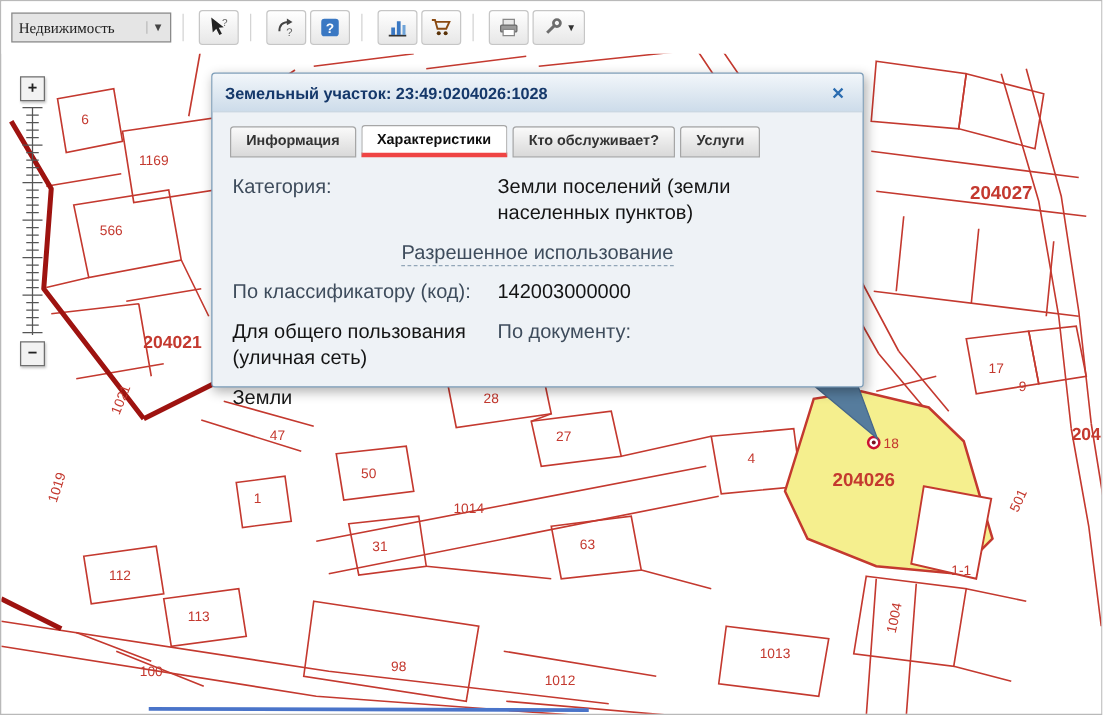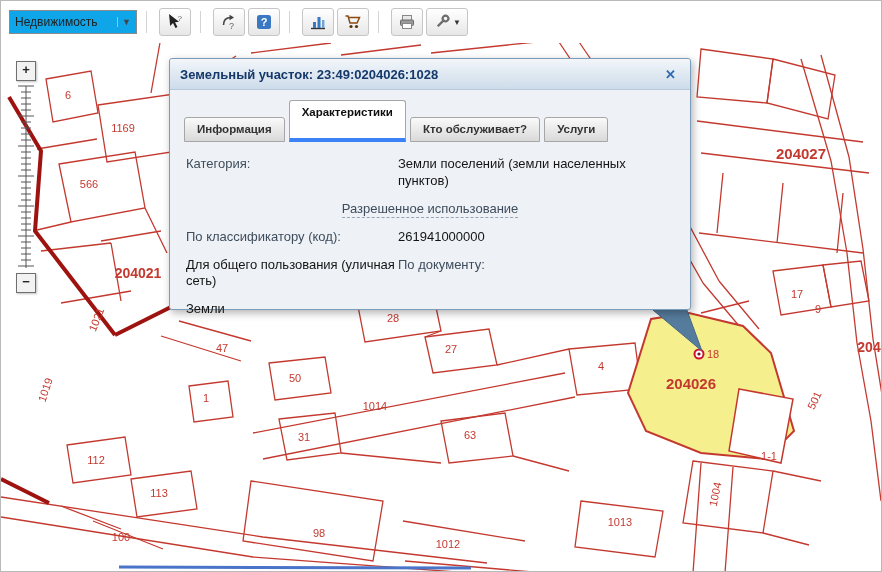--- a/index.html
+++ b/index.html
@@ -4,21 +4,21 @@
 <style>
   html,body{margin:0;padding:0;background:#fff;}
   .stage{position:relative;width:882px;height:572px;overflow:hidden;background:#fff;
          font-family:"Liberation Sans",sans-serif;border:1px solid #b9b9b9;box-sizing:border-box;}
   svg text{font-family:"Liberation Sans",sans-serif;}
 
   
   .toolbar{position:absolute;top:0;left:0;right:0;height:34px;background:#fff;
            display:flex;align-items:center;padding:4px 8px;z-index:30;}
   .dd{display:flex;align-items:center;justify-content:space-between;width:116px;height:22px;
-      border:1px solid #8a8a8a;background:#0ea5e9;padding:0 5px;font-size:12px;color:#222;cursor:pointer;}
+      border:1px solid #8a8a8a;background:#e5e5e5;padding:0 5px;font-size:12px;color:#222;cursor:pointer;font-family:Liberation Serif, serif;}
   .dd .arr{font-size:9px;color:#444;border-left:1px solid #bbb;padding-left:4px;margin-left:4px;}
   .tb-btn{width:30px;height:26px;display:flex;align-items:center;justify-content:center;
           border:1px solid #c6c6c6;border-radius:3px;background:linear-gradient(#ffffff,#e7e7e7);
           margin-left:3px;cursor:pointer;}
   .tb-btn.wide{width:40px;gap:2px;}
   .tb-btn .dda{font-size:8px;color:#333;}
   .sep{width:1px;height:22px;background:#d4d4d4;margin:0 9px;}
 
   
   .zoom{position:absolute;left:12px;top:60px;width:26px;z-index:20;}
@@ -32,23 +32,23 @@
          background:#eef2f6;border:1px solid #7b9cb8;border-radius:3px;
          box-shadow:2px 3px 9px rgba(0,0,0,.3);}
   .popup-h{height:30px;display:flex;align-items:center;justify-content:space-between;
            padding:0 10px;background:linear-gradient(#f2f6fa,#cddcea);
            border-bottom:1px solid #b7c8d6;border-radius:3px 3px 0 0;}
   .popup-title{font-size:13px;font-weight:bold;color:#15386a;}
   .close{color:#2b6cb0;font-weight:bold;font-size:13px;cursor:pointer;padding:2px 4px;}
   .tabs{display:flex;gap:4px;padding:10px 14px 0;align-items:flex-end;}
   .tab{padding:5px 12px 6px;font-size:11.5px;font-weight:bold;color:#333;cursor:pointer;
        background:linear-gradient(#fafafa,#d9d9d9);border:1px solid #a6a6a6;border-radius:3px 3px 0 0;}
-  .tab.active{background:#fff;color:#0f0f0f;border-bottom:4px solid #3b82f6;padding-bottom:20px;}
+  .tab.active{background:#fff;color:#0f0f0f;border-bottom:4px solid #ef4444;padding-bottom:4px;}
   .fields{padding:14px 16px 0;display:grid;grid-template-columns:212px 1fr;row-gap:11px;
-          font-size:13px;line-height:1.3;}
+          font-size:16px;line-height:1.3;}
   .flabel{color:#3e4c5c;}
   .fvalue{color:#141414;}
   .sectionrow{grid-column:1/-1;color:#3e4c5c;text-align:center;}
   .sectionrow span{border-bottom:1px dashed #92a6b8;padding-bottom:1px;}
 
   .callout{position:absolute;inset:0;z-index:24;pointer-events:none;}
   .map-svg{position:absolute;inset:0;z-index:1;}
 </style>
 </head>
 <body>
@@ -174,21 +174,21 @@
     </div>
     <div class="fields">
       <div class="flabel">Категория:</div>
       <div class="fvalue">Земли поселений (земли населенных пунктов)</div>
 
       <div class="sectionrow">
         <span>Разрешенное использование</span>
       </div>
 
       <div class="flabel">По классификатору (код):</div>
-      <div class="fvalue">261941000000</div>
+      <div class="fvalue">142003000000</div>
 
       <div class="fvalue">Для общего пользования (уличная сеть)</div>
 
       <div class="flabel">По документу:</div>
       <div class="fvalue">Земли</div>
     </div>
   </div>
 
   <div class="toolbar">
     <div class="dd">

